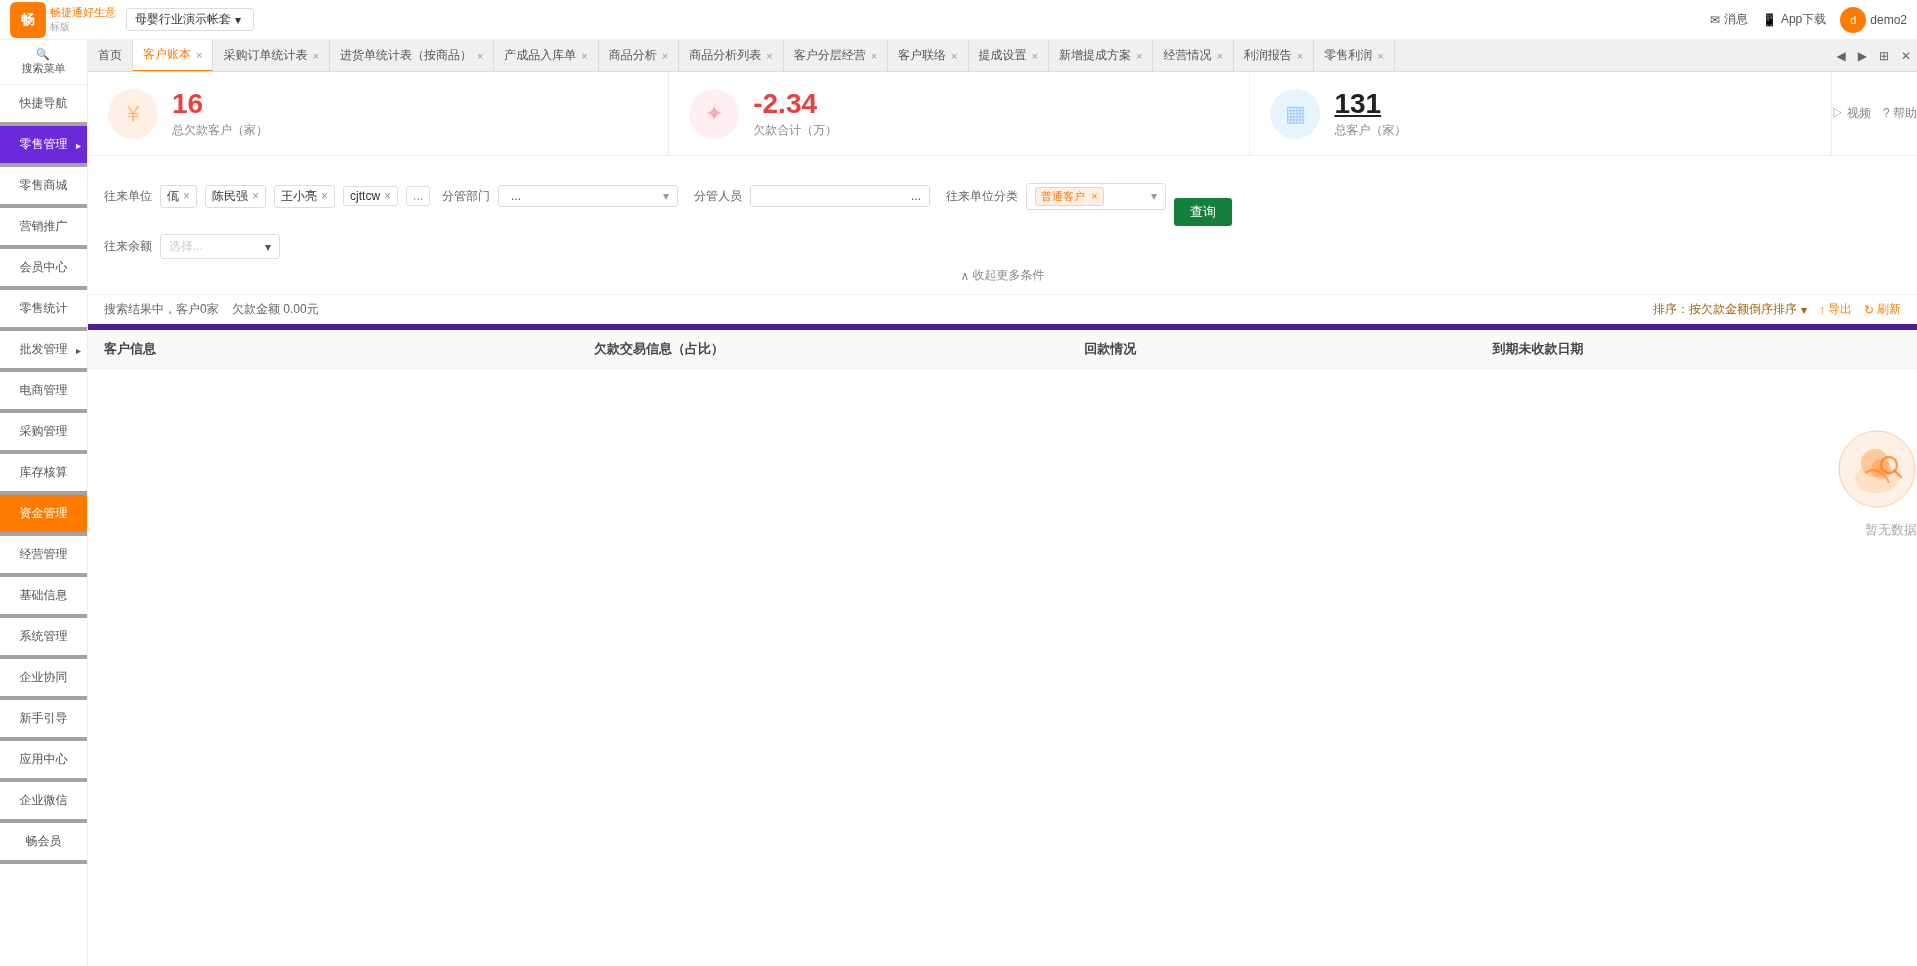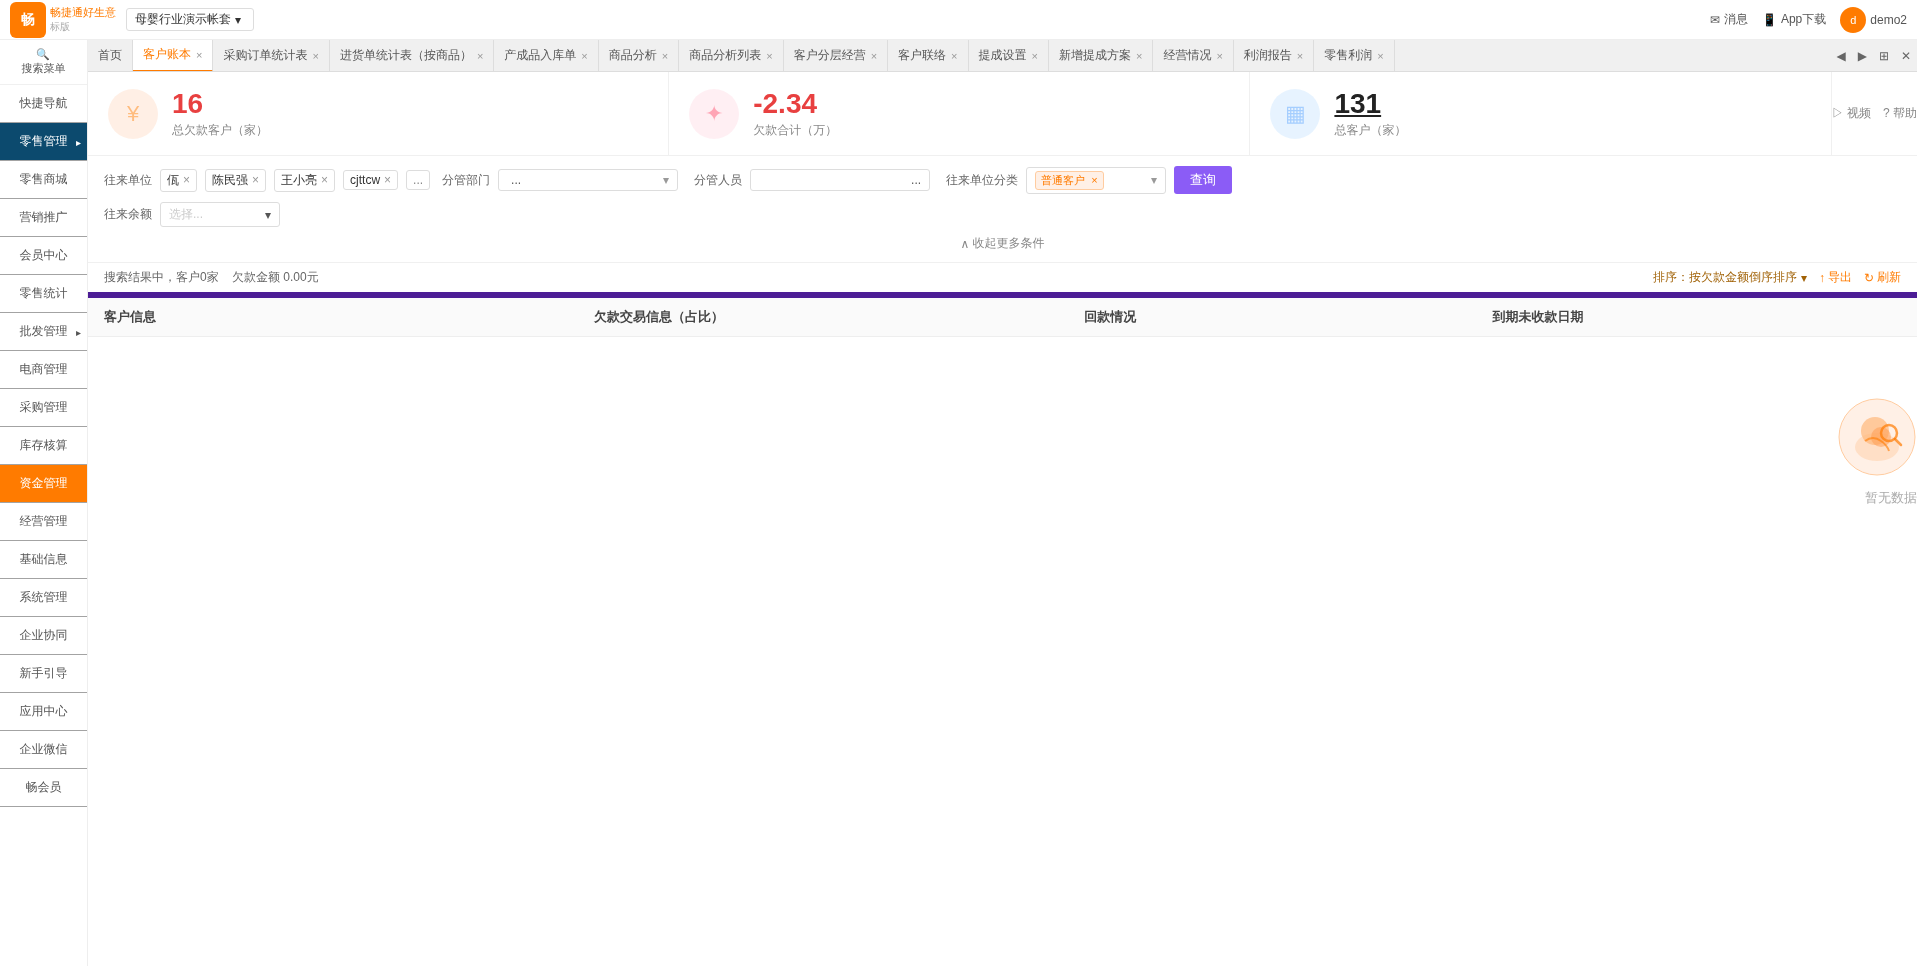--- a/index.html
+++ b/index.html
@@ -16,22 +16,22 @@
 
     
     .logo-area { display: flex; align-items: center; margin-right: 10px; }
     .logo-icon { width: 36px; height: 36px; background: #ff7b00; border-radius: 6px; display: flex; align-items: center; justify-content: center; color: #fff; font-size: 14px; font-weight: bold; }
     .logo-text { font-size: 11px; color: #ff7b00; margin-left: 4px; }
     .dropdown-selector { display: flex; align-items: center; padding: 2px 8px; border: 1px solid #ddd; border-radius: 3px; font-size: 12px; color: #333; cursor: pointer; margin-right: 10px; text-align: right; }
     .dropdown-selector span { margin-right: 4px; }
     .top-right { margin-left: auto; display: flex; align-items: center; gap: 14px; }
     .top-btn { display: flex; align-items: center; gap: 4px; font-size: 12px; color: #555; cursor: pointer; }
     .avatar { width: 26px; height: 26px; border-radius: 50%; background: #ff7b00; display: flex; align-items: center; justify-content: center; color: #fff; font-size: 11px; }
-    .sidebar-nav-item { padding: 10px 0; text-align: center; font-size: 12px; color: #555; cursor: pointer; border-bottom: 1px solid #a3a3a3; position: relative; }
-    .sidebar-nav-item.active { background: #0c4a6e; color: #fff; }
+    .sidebar-nav-item { padding: 10px 0; text-align: center; font-size: 12px; color: #555; cursor: pointer; border-bottom: 4px solid #a3a3a3; position: relative; }
+    .sidebar-nav-item.active { background: #6d28d9; color: #fff; }
     .sidebar-nav-item.has-arrow::after { content: '▸'; position: absolute; right: 6px; top: 50%; transform: translateY(-50%); font-size: 10px; }
 
     
     .tab-item { display: flex; align-items: center; padding: 0 10px; height: 32px; font-size: 12px; color: #555; cursor: pointer; white-space: nowrap; border-right: 1px solid #ddd; flex-shrink: 0; }
     .tab-item.active { background: #fff; color: #ff7b00; border-bottom: 2px solid #ff7b00; }
     .tab-item .close-btn { margin-left: 5px; color: #999; font-size: 11px; }
     .tab-nav-btn { padding: 0 6px; height: 32px; display: flex; align-items: center; color: #666; cursor: pointer; }
 
     
     .stats-row { display: flex; border-bottom: 1px solid #f0f0f0; min-height: 80px; align-items: center; }
@@ -51,21 +51,21 @@
     .filter-area { padding: 10px 16px; border-bottom: 1px solid #f0f0f0; }
     .filter-row { display: flex; align-items: center; gap: 8px; margin-bottom: 8px; flex-wrap: wrap; }
     .filter-label { color: #666; font-size: 12px; white-space: nowrap; }
     .filter-tag { display: inline-flex; align-items: center; background: #fff; border: 1px solid #ddd; border-radius: 3px; padding: 2px 6px; font-size: 12px; color: #333; gap: 4px; }
     .filter-tag .x { color: #999; cursor: pointer; }
     .filter-tag.more { color: #888; }
     .filter-dropdown { display: flex; align-items: center; border: 1px solid #ddd; border-radius: 3px; padding: 3px 8px; font-size: 12px; color: #555; cursor: pointer; min-width: 120px; }
     .filter-dropdown .arrow { margin-left: auto; color: #999; }
     .filter-select { display: flex; align-items: center; border: 1px solid #ddd; border-radius: 3px; padding: 3px 8px; font-size: 12px; color: #555; cursor: pointer; }
     .collapse-btn { display: flex; align-items: center; gap: 3px; color: #888; font-size: 12px; cursor: pointer; margin: 4px auto 0; width: fit-content; }
-    .query-btn { background: #8b5cf6; color: #fff; border: none; border-radius: 3px; padding: 5px 16px; font-size: 13px; cursor: pointer; white-space: nowrap; }
+    .query-btn { background: #15803d; color: #fff; border: none; border-radius: 3px; padding: 5px 16px; font-size: 13px; cursor: pointer; white-space: nowrap; margin-top: 32px; }
 
     
     .result-bar { display: flex; align-items: center; padding: 6px 16px; font-size: 12px; color: #666; justify-content: space-between; border-bottom: 6px solid #4c1d95; }
     .result-right { display: flex; align-items: center; gap: 12px; }
     .sort-btn { color: #a16207; cursor: pointer; display: flex; align-items: center; gap: 4px; }
     .export-btn { color: #ff7b00; cursor: pointer; display: flex; align-items: center; gap: 3px; }
     .refresh-btn { color: #ff7b00; cursor: pointer; display: flex; align-items: center; gap: 3px; }
 
     
     .table-header { display: flex; align-items: center; padding: 10px 16px; background: #fafafa; border-bottom: 1px solid #eee; font-size: 13px; font-weight: bold; color: #444; }

